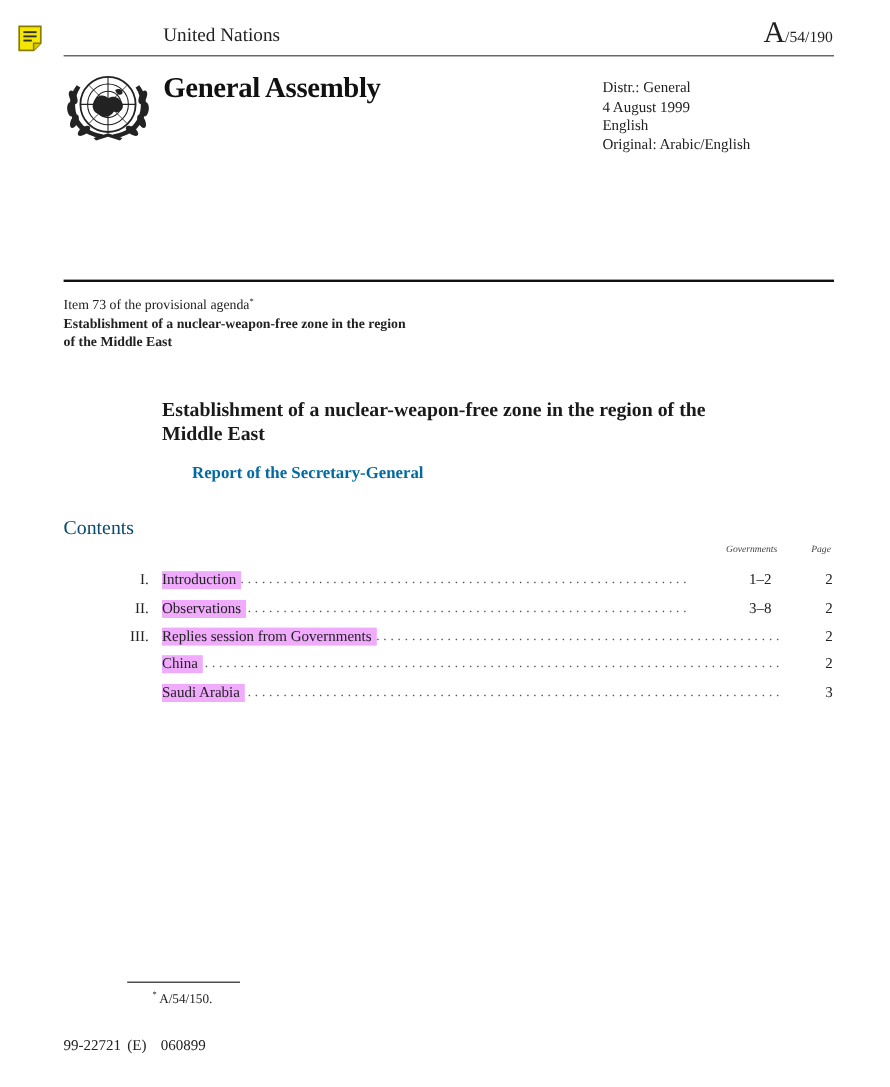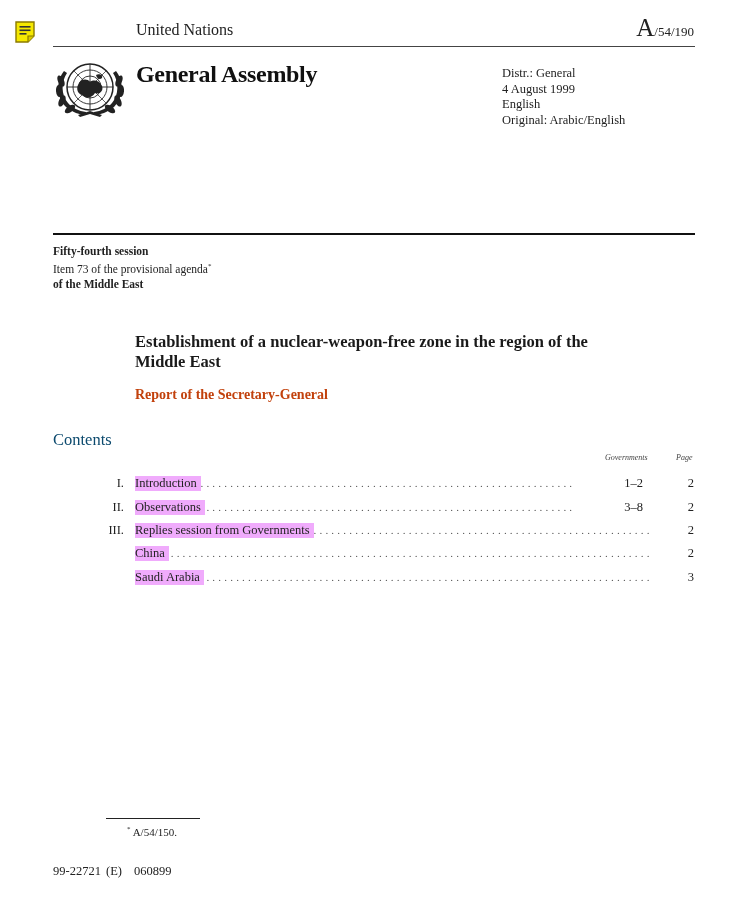--- a/index.html
+++ b/index.html
@@ -85,21 +85,22 @@
     .doc-title {
       font-size: 16.5px;
       font-weight: bold;
       line-height: 20px;
       color: #1a1a1a;
     }
     .doc-subtitle {
       margin-top: 15px;
       font-size: 14px;
       font-weight: bold;
-      color: #c2410c;
+      color: #0369a1;
+      margin-left: 25px;
     }
 
     .contents-heading {
       left: 53px; top: 430px;
       font-size: 16.5px;
       color: #0c4a6e;
     }
     .col-head {
       top: 453px;
       font-size: 8px;
@@ -230,22 +231,22 @@
 <div class="abs distr">
   <div>Distr.: General</div>
   <div>4 August 1999</div>
   <div>English</div>
   <div>Original: Arabic/English</div>
 </div>
 
 <div class="abs rule-thick"></div>
 
 <div class="abs session">
-  <div class="b">Fifty-fourth session</div>
   <div><span>Item 73 of the provisional agenda</span><sup>*</sup></div>
+  <div class="b">Establishment of a nuclear-weapon-free zone in the region</div>
   <div class="b">of the Middle East</div>
 </div>
 
 <div class="abs title-block">
   <div class="doc-title">Establishment of a nuclear-weapon-free zone in the region of the Middle East</div>
   <div class="doc-subtitle">Report of the Secretary-General</div>
 </div>
 
 <div class="abs contents-heading">Contents</div>
 <div class="abs col-head para">Governments</div>

